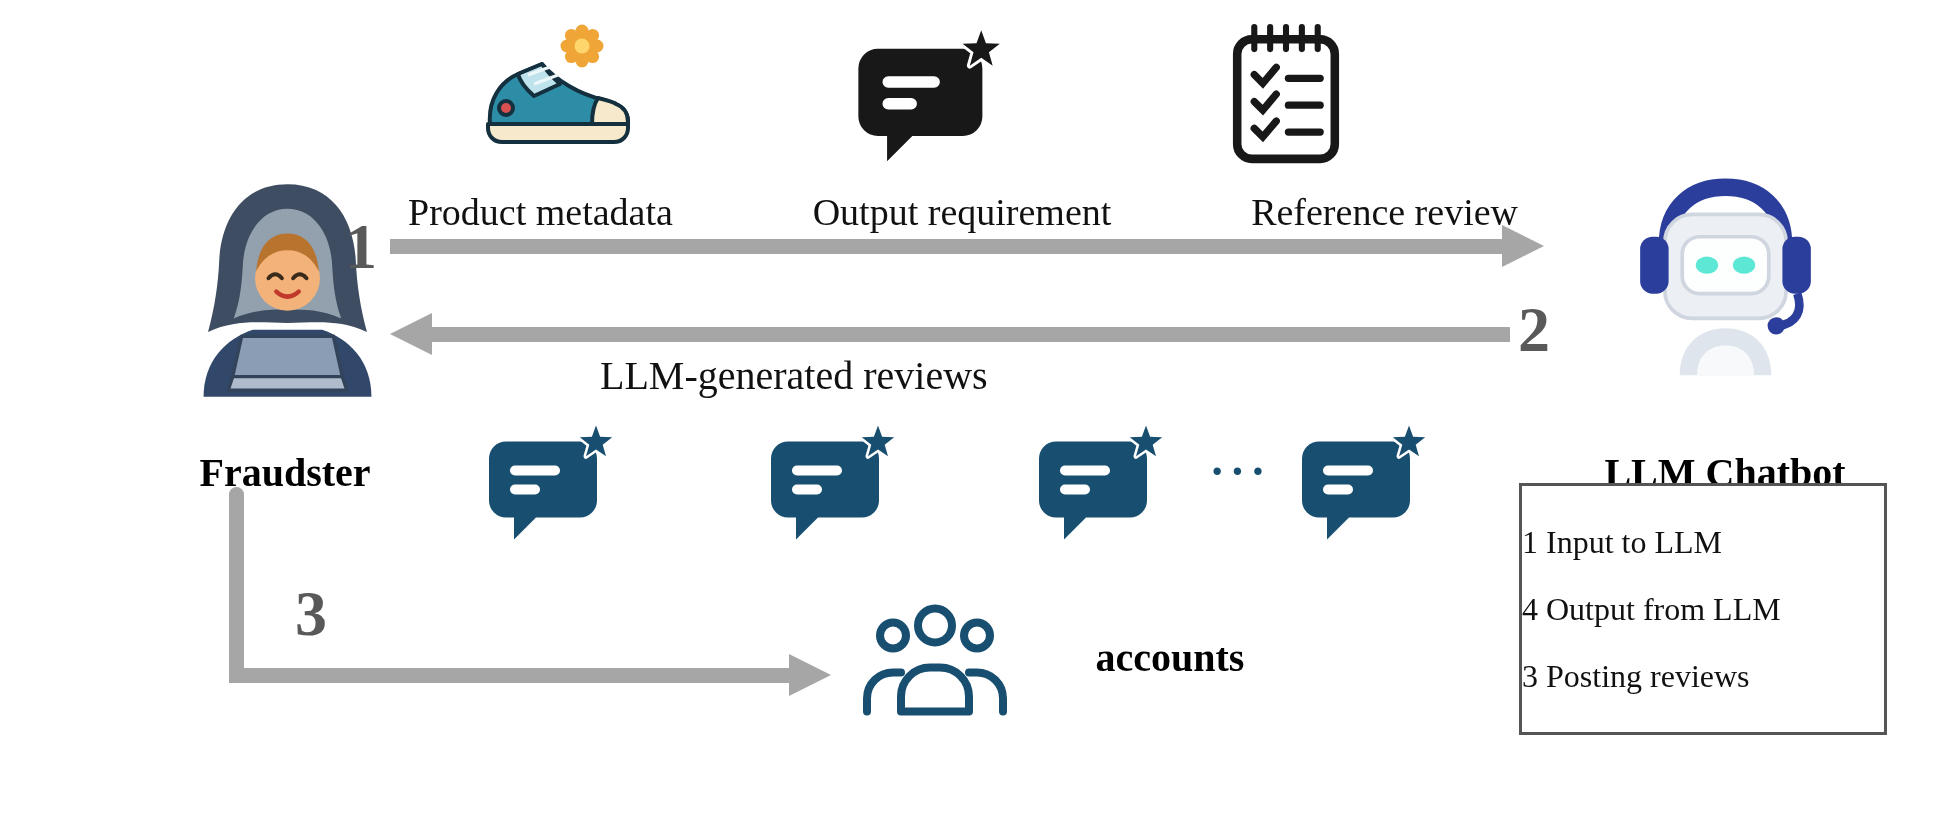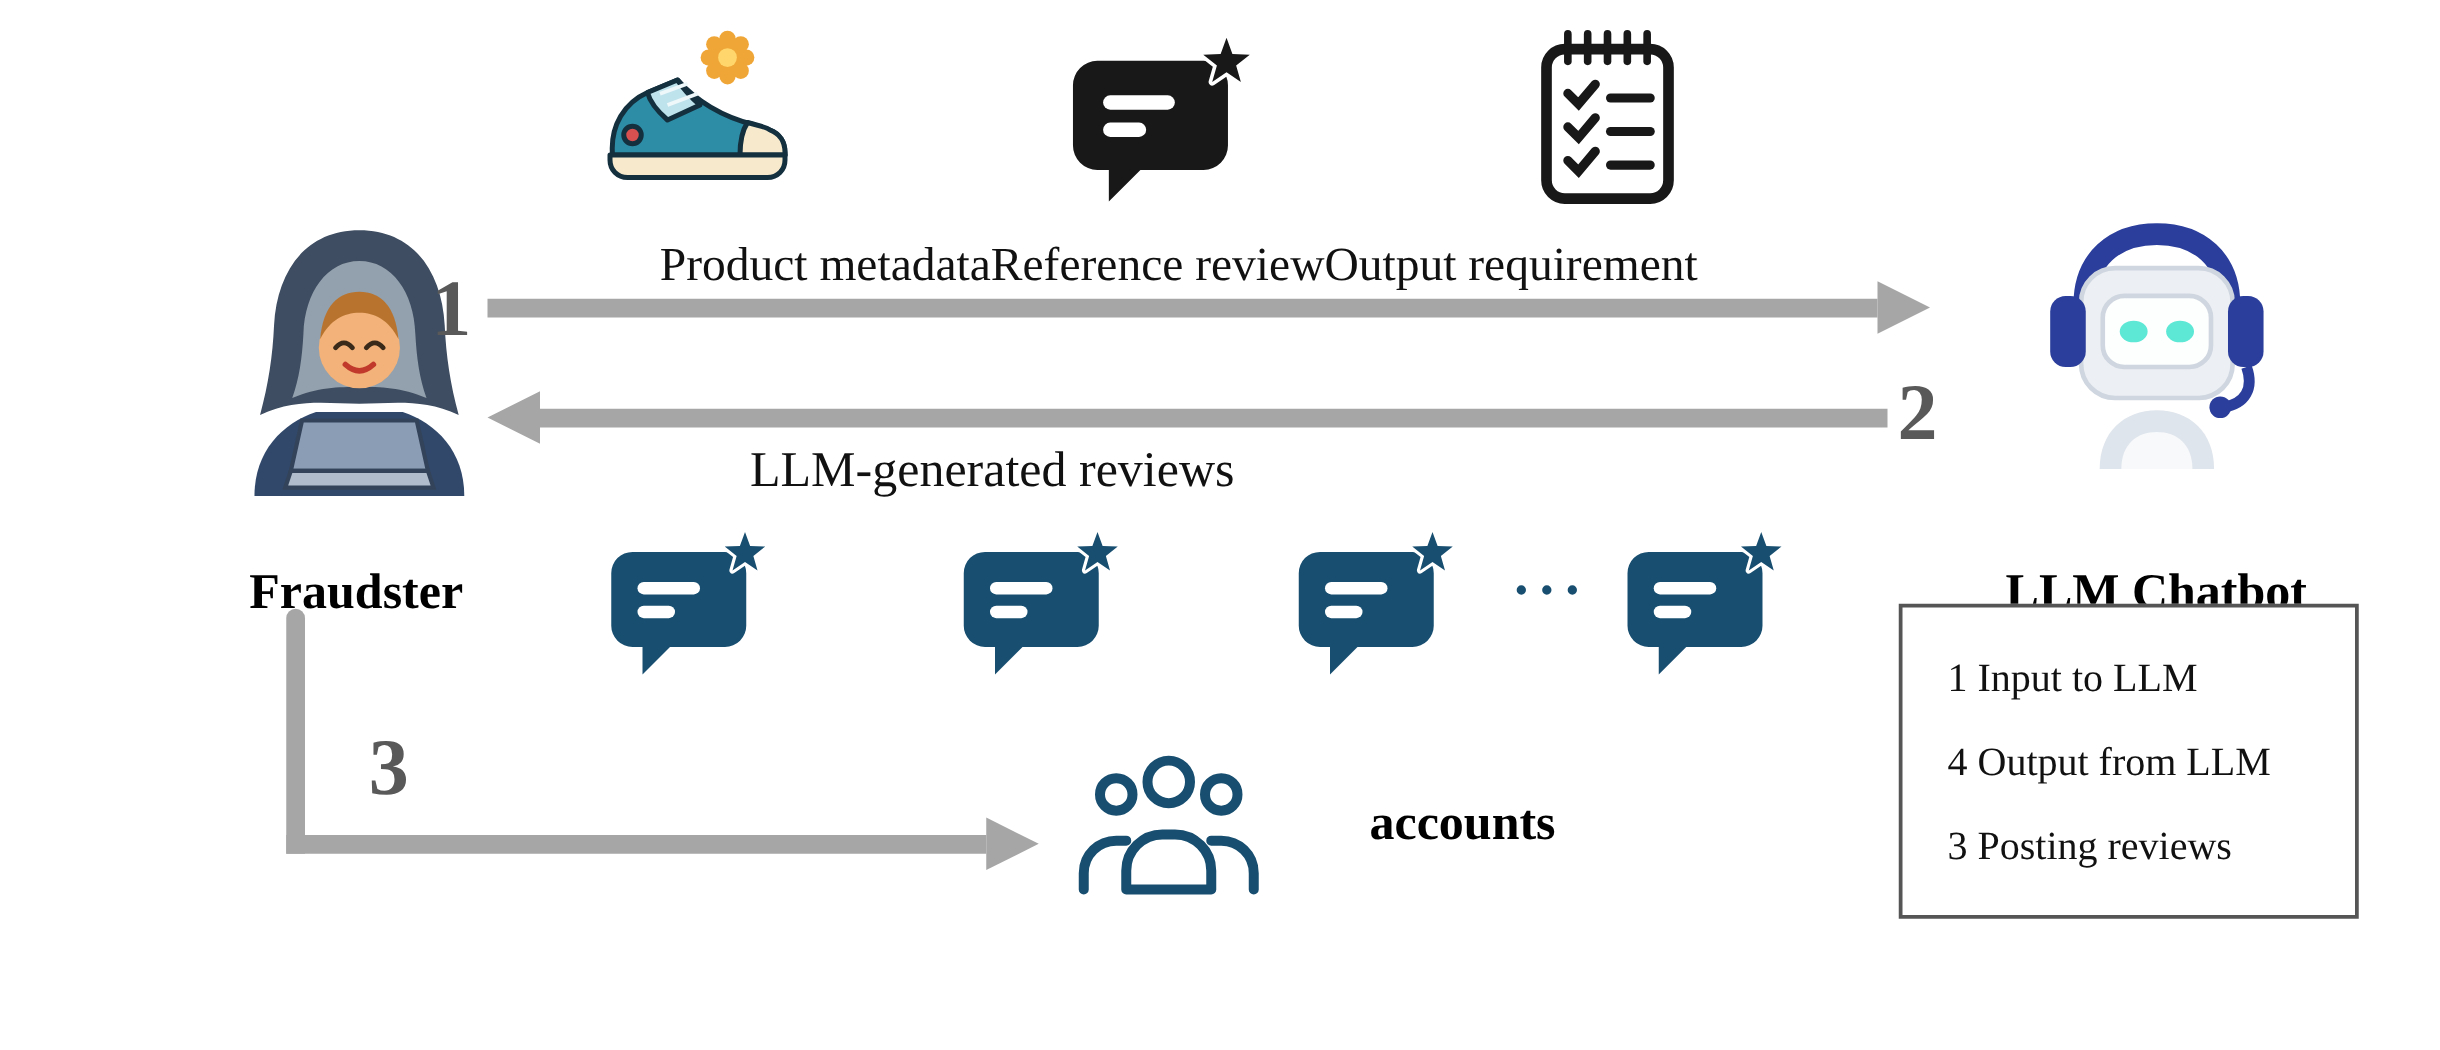--- a/index.html
+++ b/index.html
@@ -18,21 +18,21 @@
   .shaft { position:absolute; background:#a6a6a6; }
   .rounded-top { border-radius:8px 8px 0 0; }
   .head { position:absolute; width:0; height:0; }
   .head-right { border-top:21px solid transparent; border-bottom:21px solid transparent; border-left:42px solid #a6a6a6; }
   .head-left  { border-top:21px solid transparent; border-bottom:21px solid transparent; border-right:42px solid #a6a6a6; }
   .review-bubble { color:#184f70; }
   .ref-bubble { color:#181818; }
   .dots { position:absolute; font-weight:bold; font-size:46px; color:#184f70; letter-spacing:5px; text-align:center; }
   .legend {
     position:absolute; border:3px solid #555; background:#fff;
-    display:flex; flex-direction:column; justify-content:center; gap:30px; padding-left:36px;
+    display:flex; flex-direction:column; justify-content:center; gap:30px; 
   }
   .legend .item { font-size:32px; color:#111; }
 </style>
 </head>
 <body>
 
 <div class="canvas">
 
   <div class="icon" style="left:170px; top:168px; width:235px; height:245px;">
     <svg viewBox="0 0 210 210">
@@ -98,24 +98,24 @@
         <path d="M24 45 l7 7 l11 -13"></path>
           <line x1="52" y1="48" x2="78" y2="48"></line>
         <path d="M24 67 l7 7 l11 -13"></path>
           <line x1="52" y1="70" x2="78" y2="70"></line>
         <path d="M24 89 l7 7 l11 -13"></path>
           <line x1="52" y1="92" x2="78" y2="92"></line>
       </g>
     </svg>
   </div>
 
-  <div class="labels-row" style="left:388px; top:190px; width:1110px;justify-content:center;">
+  <div class="labels-row" style="left:408px; top:190px; width:1110px;">
     <span class="flow-label">Product metadata</span>
+    <span class="flow-label">Output requirement</span>
     <span class="flow-label">Reference review</span>
-    <span class="flow-label">Output requirement</span>
   </div>
 
   <div class="step-num" style="left:345px; top:215px;">1</div>
   <div>
     <div class="shaft" style="left:390px; top:239px; width:1112px; height:15px;"></div>
     <div class="head head-right" style="left:1502px; top:225px;"></div>
   </div>
 
   <div class="step-num" style="left:1518px; top:298px;">2</div>
   <div>

